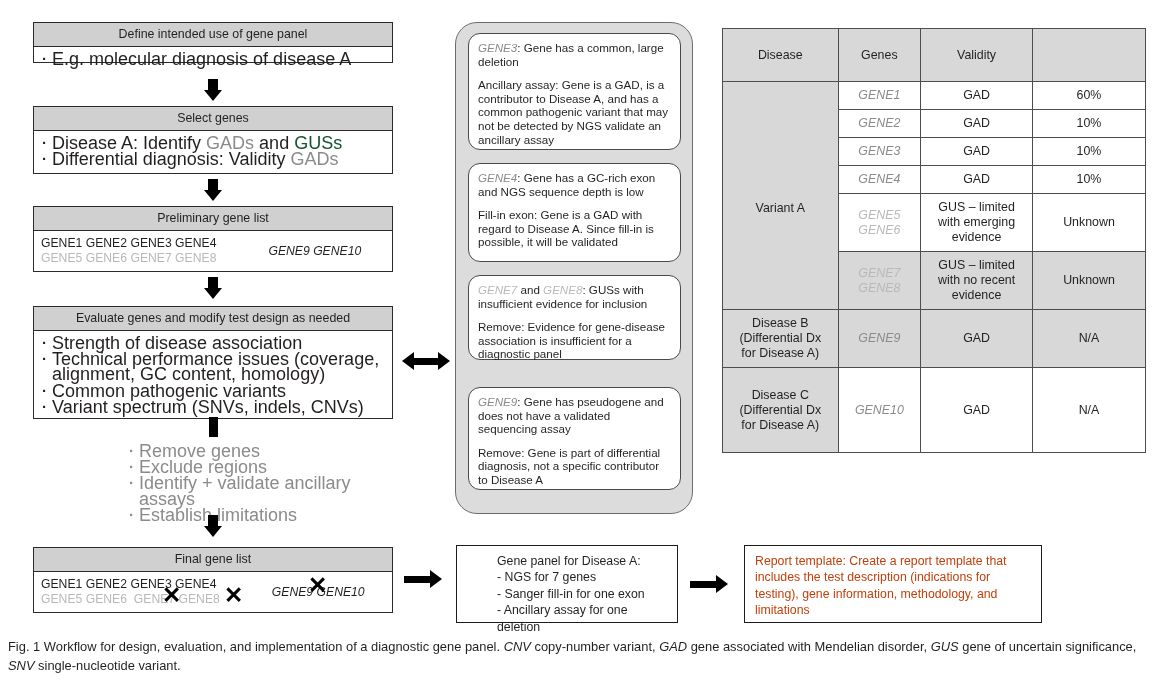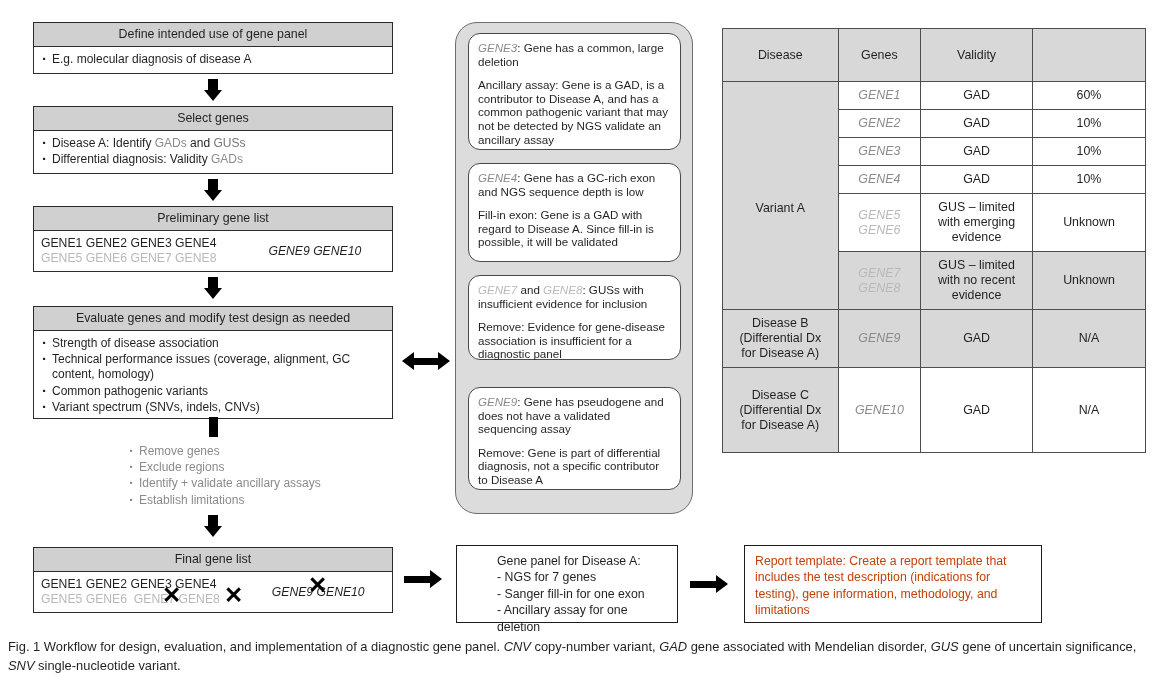--- a/index.html
+++ b/index.html
@@ -16,27 +16,27 @@
   
   .flowbox{position:absolute;border:1.6px solid #2b2b2b;background:#fff;box-sizing:border-box;}
   .flowbox .hdr{
     background:#d0d0d0;border-bottom:1.6px solid #2b2b2b;
     text-align:center;font-size:12.4px;line-height:20px;padding:1px 0 2px;
     color:#231f20;
   }
   .flowbox .body{padding:4px 7px 5px;}
   ul.bul{margin:0;padding:0;list-style:none;}
   ul.bul li{
-    font-size:12px;line-height:15.2px;padding-left:11px;position:relative;margin:1px 0;
+    font-size:18px;line-height:15.2px;padding-left:11px;position:relative;margin:1px 0;
   }
   ul.bul li:before{
     content:"\00B7";position:absolute;left:1px;top:-1px;font-size:15px;font-weight:bold;
   }
   .gad{color:#8b8b8b;}
-  .gus{color:#737373;text-align:right;}
+  .gus{color:#14532d;text-align:right;}
 
   
   .generow{font-size:12.2px;line-height:14.5px;white-space:pre;}
   .gene-dark{color:#231f20;}
   .gene-light{color:#b9b9b9;}
   .genewrap{display:flex;align-items:flex-start;}
   .genecol-left{flex:0 0 auto;}
   .genecol-right{margin-left:52px;align-self:center;font-style:italic;font-size:12.2px;color:#231f20;}
   .adshaft{position:absolute;background:#000;}
   .adhead{position:absolute;width:0;height:0;border-left:9px solid transparent;border-right:9px solid transparent;border-top:11px solid #000;}
@@ -88,21 +88,21 @@
     font-size:12.9px;line-height:19px;color:#231f20;
   }
   .caption b{font-weight:normal;margin-top:42px;}
   .caption i{font-style:italic;}
 </style>
 </head>
 <body>
 
 <div class="stage">
 
-  <div class="flowbox" style="left:33px;top:22px;width:360px;height:52px;">
+  <div class="flowbox" style="left:33px;top:22px;width:360px;height:41px;">
     <div class="hdr">Define intended use of gene panel</div>
     <div class="body">
       <ul class="bul">
         <li>E.g. molecular diagnosis of disease A</li>
       </ul>
     </div>
   </div>
 
   <div>
     <div class="adshaft" style="left:208px;top:79px;width:10px;height:12px;"></div>

